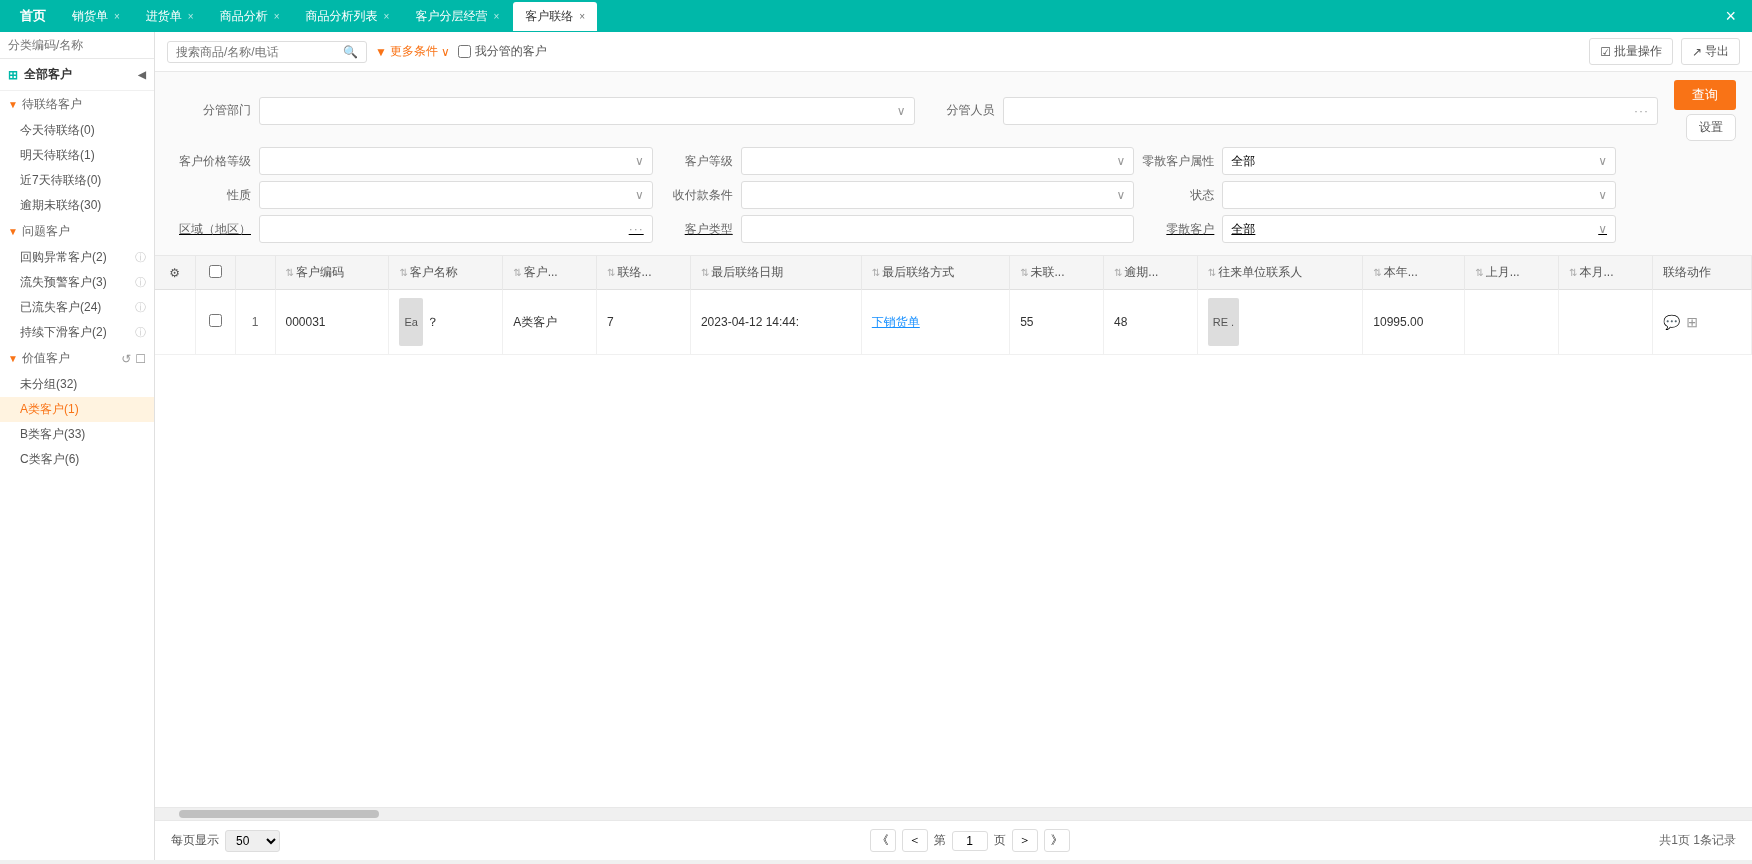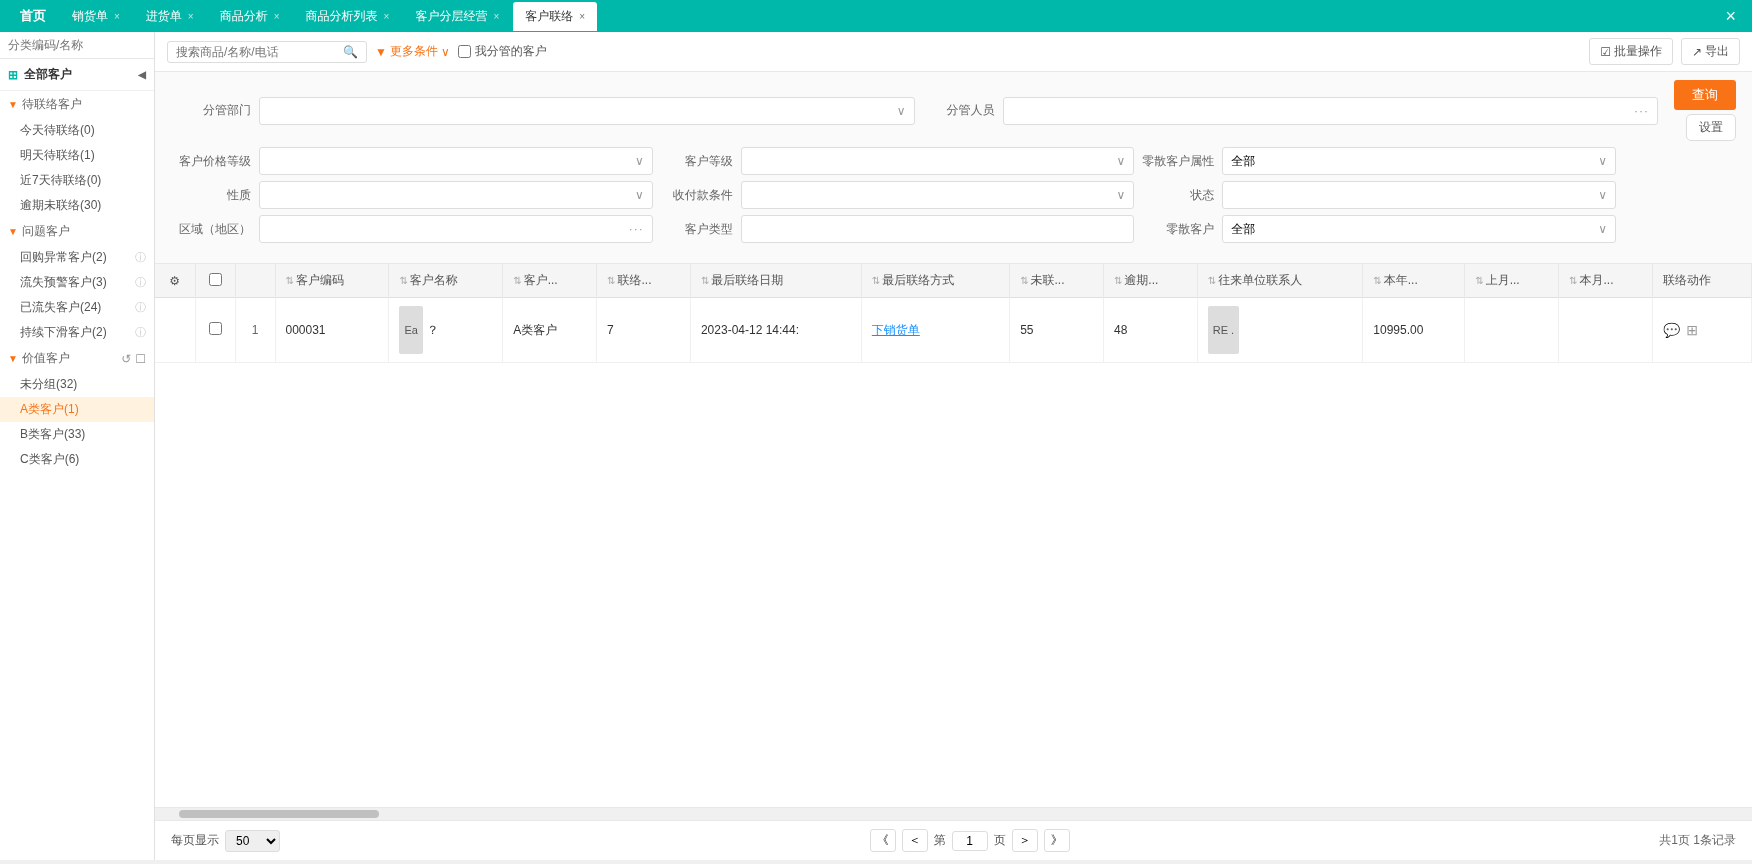--- a/index.html
+++ b/index.html
@@ -162,21 +162,21 @@
       background: #fafafa;
       border-bottom: 1px solid #e8e8e8;
       padding: 8px 16px;
     }
     .filter-row {
       display: flex;
       align-items: center;
       gap: 0;
       margin-bottom: 6px;
     }
-    .filter-row:last-child { margin-bottom: 12px; }
+    .filter-row:last-child { margin-bottom: 4px; text-decoration: underline; }
     .filter-cell {
       display: flex;
       align-items: center;
       flex: 1;
       gap: 8px;
     }
     .filter-label {
       color: #666;
       width: 80px;
       text-align: right;

